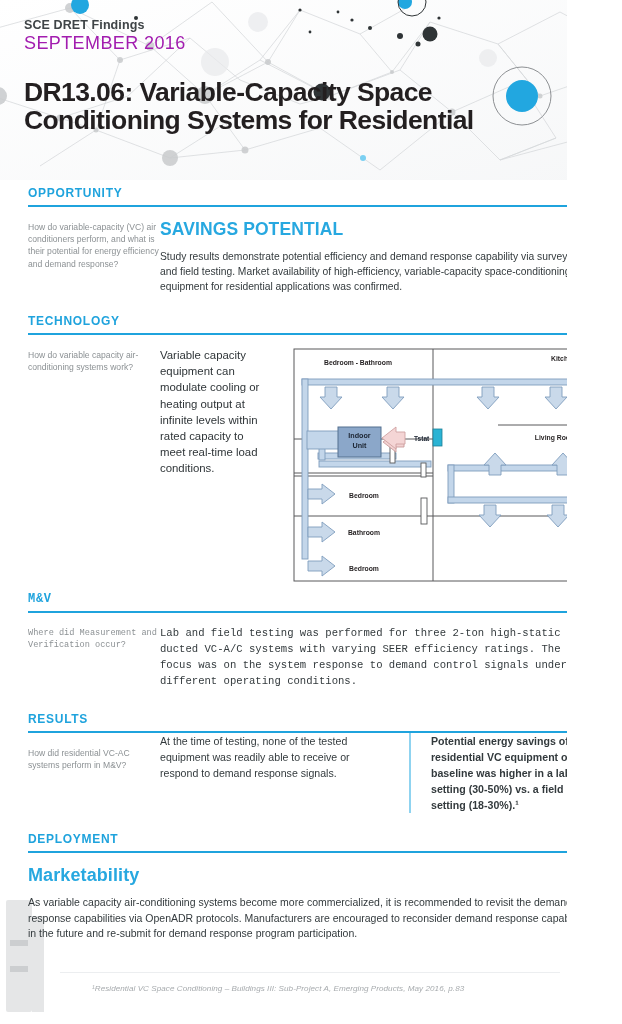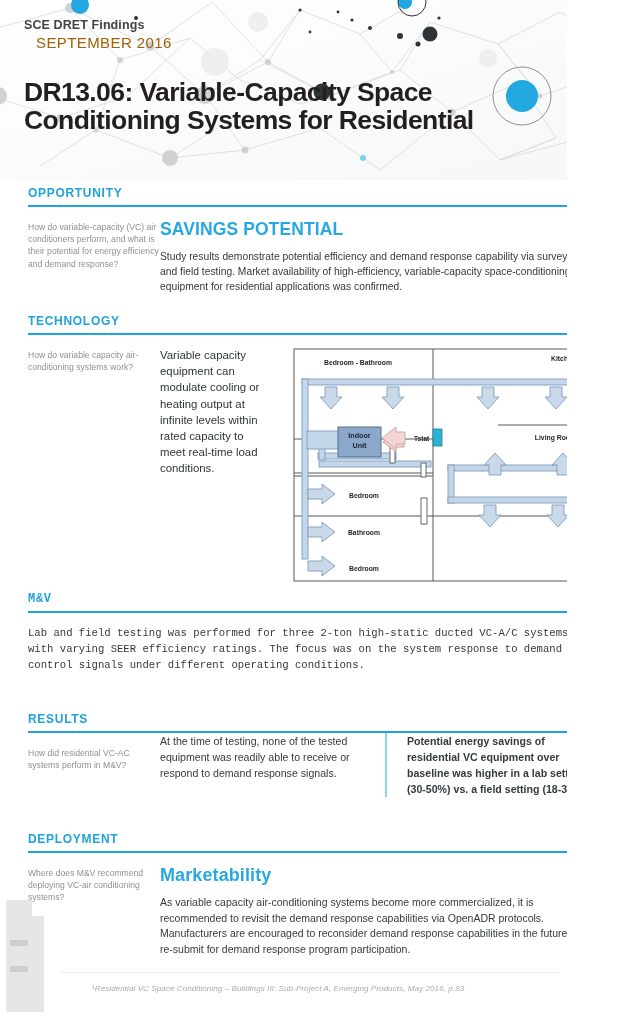--- a/index.html
+++ b/index.html
@@ -26,21 +26,21 @@
   .white-card{position:absolute;left:44px;top:0;width:534px;height:1024px;background:#fff;}
   .card-fade{position:absolute;left:44px;bottom:0;width:534px;height:46px;
       background:linear-gradient(180deg,rgba(255,255,255,1) 0%,rgba(255,255,255,.85) 60%,rgba(255,255,255,.35) 100%);}
 
   
   .header{position:absolute;left:0;top:0;width:622px;height:180px;overflow:hidden;
           background:#fdfdfd;}
   .header svg{position:absolute;left:0;top:0;}
   .hdr-text{position:absolute;left:24px;top:18px;z-index:5;}
   .brand{font-size:12.5px;font-weight:bold;color:#3f4447;letter-spacing:.1px;line-height:15px;}
-  .date{font-size:15px;color:#a16207;letter-spacing:.4px;line-height:18px;margin-top:1px;margin-left:12px;}
+  .date{font-size:18px;color:#a21caf;letter-spacing:.4px;line-height:18px;margin-top:1px;}
   .doc-title{position:absolute;left:24px;top:78px;z-index:5;
       font-size:26.5px;font-weight:bold;color:#231f20;line-height:28px;
       letter-spacing:-0.6px;max-width:520px;}
 
   
   .section{position:absolute;left:0;width:622px;}
   .sec-head{position:relative;margin:0 24px 0 28px;}
   .sec-title{font-size:12px;font-weight:bold;color:#1fa3dd;letter-spacing:.7px;
              display:inline-block;padding-bottom:3px;}
   .sec-rule{height:2px;background:#1fa3dd;margin-top:2px;}
@@ -51,21 +51,21 @@
 
   .blue-h2{font-size:17.5px;font-weight:bold;color:#27a8e0;letter-spacing:.1px;margin:0 0 9px 0;}
   .para{font-size:10.3px;line-height:15.2px;color:#333a3d;margin:0;}
 
   
   .tech-row{display:flex;margin:0 24px 0 28px;}
   .tech-txt{width:108px;flex:0 0 108px;font-size:11.4px;line-height:16.2px;color:#2f3538;padding-top:12px;}
   .tech-fig{flex:1;padding-top:8px;padding-left:20px;}
 
   
-  .res-cols{display:flex;flex:1;}
+  .res-cols{display:flex;flex:1;gap:24px;}
   .res-c1{flex:0 0 205px;padding-right:20px;}
   .res-c2{flex:1;padding-left:20px;border-left:2.5px solid #8fd3f0;font-weight:bold;}
 
   
   .footnote{position:absolute;left:92px;top:984px;width:460px;
       font-size:8.1px;font-style:italic;color:#a7abae;letter-spacing:.05px;}
   .fn-sep{position:absolute;left:60px;top:972px;width:500px;height:1px;background:#eceef0;}
 
   
   .fp{display:block;}
@@ -297,20 +297,21 @@
       </div>
     </div>
   </div>
 
   <div class="section" style="top:589px;font-family:Liberation Mono, monospace;">
     <div class="sec-head">
       <div class="sec-title">M&amp;V</div>
       <div class="sec-rule"></div>
     </div>
     <div class="row">
+      <div class="qcol">Where did Measurement and Verification occur?</div>
       <div class="bodycol">
         <p class="para" style="font-size:10.6px;line-height:16px;">Lab and field testing was performed for three 2-ton high-static ducted VC-A/C systems with varying SEER efficiency ratings. The focus was on the system response to demand control signals under different operating conditions.</p>
       </div>
     </div>
   </div>
 
   <div class="section" style="top:709px;">
     <div class="sec-head">
       <div class="sec-title">RESULTS</div>
       <div class="sec-rule"></div>
@@ -327,21 +328,20 @@
       </div>
     </div>
   </div>
 
   <div class="section" style="top:829px;">
     <div class="sec-head">
       <div class="sec-title">DEPLOYMENT</div>
       <div class="sec-rule"></div>
     </div>
     <div class="row">
-      <div class="qcol">Where does M&amp;V recommend deploying VC-air conditioning systems?</div>
       <div class="bodycol">
         <div class="blue-h2" style="font-size:18px;">Marketability</div>
         <p class="para" style="font-size:10.5px;line-height:15.6px;">As variable capacity air-conditioning systems become more commercialized, it is recommended to revisit the demand response capabilities via OpenADR protocols. Manufacturers are encouraged to reconsider demand response capabilities in the future and re-submit for demand response program participation.</p>
       </div>
     </div>
   </div>
 
   <div class="fn-sep"></div>
   <div class="footnote">¹Residential VC Space Conditioning – Buildings III: Sub-Project A, Emerging Products, May 2016, p.83</div>
 

